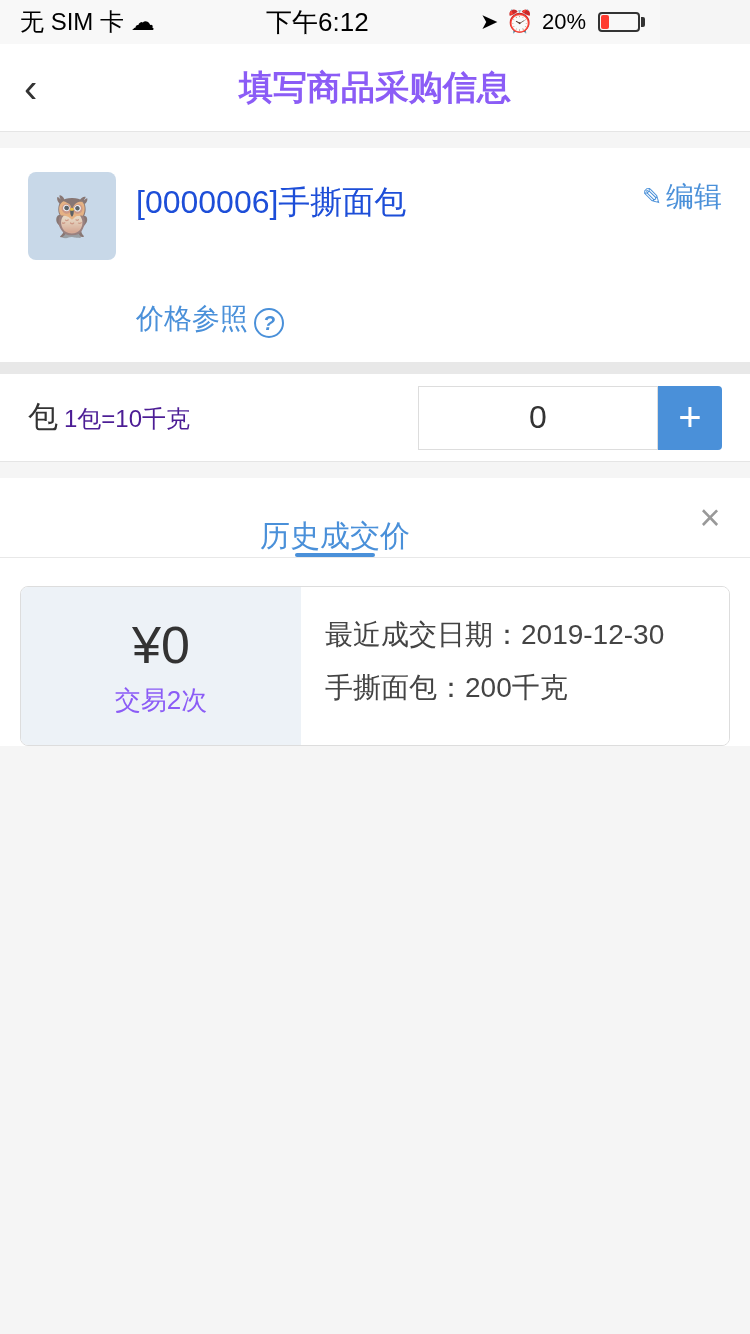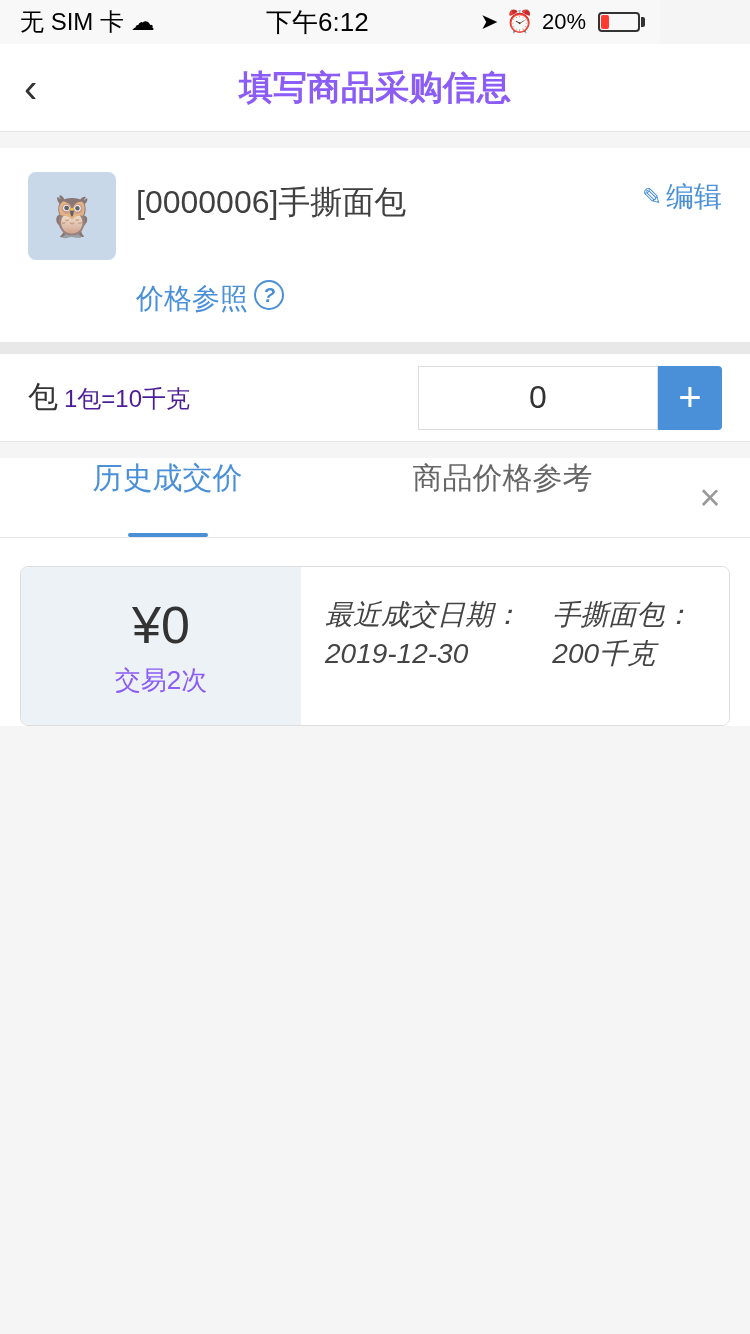--- a/index.html
+++ b/index.html
@@ -126,21 +126,21 @@
       justify-content: center;
       flex-shrink: 0;
     }
     .product-thumb-icon {
       font-size: 40px;
       color: #888;
       opacity: 0.7;
     }
     .product-name {
       font-size: 32px;
-      color: #404040;
+      color: #1d4ed8;
       font-weight: 500;
       line-height: 1.4;
       margin-top: 8px;
     }
     .edit-btn {
       color: #4a90d9;
       font-size: 28px;
       display: flex;
       align-items: center;
       gap: 4px;
@@ -176,23 +176,24 @@
     }
     .unit-dropdown-arrow {
       margin-left: 6px;
       font-size: 20px;
       color: #666;
     }
     .price-ref-btn {
       color: #4a90d9;
       font-size: 28px;
       display: flex;
-      align-items: flex-start;
+      align-items: flex-end;
       gap: 6px;
       cursor: pointer;
+      margin-top: 20px;
     }
     .price-ref-icon {
       width: 30px;
       height: 30px;
       border: 2px solid #4a90d9;
       border-radius: 50%;
       display: flex;
       align-items: center;
       justify-content: center;
       font-size: 20px;
@@ -275,21 +276,21 @@
       border-bottom: 1px solid #e8e8e8;
       position: relative;
     }
     .tab-item {
       flex: 1;
       text-align: center;
       font-size: 30px;
       color: #666;
       height: 100%;
       display: flex;
-      align-items: flex-start;
+      align-items: flex-end;
       justify-content: center;
       cursor: pointer;
       position: relative;
     }
     .tab-item.active {
       color: #4a90d9;
       font-weight: 500;
     }
     .tab-item.active::after {
       content: '';
@@ -339,22 +340,22 @@
     .history-price-count {
       font-size: 26px;
       color: #8b5cf6;
       margin-top: 8px;
     }
     .history-detail-panel {
       flex: 1;
       background: #fff;
       padding: 28px 24px;
       display: flex;
+      flex-direction: column;
       gap: 14px;
-      font-style: italic;
     }
     .history-detail-line {
       font-size: 28px;
       color: #444;
       line-height: 1.4;
     }
   </style>
 </head>
 <body>
 
@@ -415,23 +416,20 @@
       <span>+</span>
     </div>
   </div>
 </div>
 
 <div class="tab-section">
   <div class="tab-header">
     <div class="tab-item active">
       <span>历史成交价</span>
     </div>
-    <div class="tab-item">
-      <span>商品价格参考</span>
-    </div>
     <div class="tab-close-btn">
       <span>×</span>
     </div>
   </div>
 
   <div class="history-card">
     <div class="history-price-panel">
       <div class="history-price-value">
         <span>¥</span><span>0</span>
       </div>

